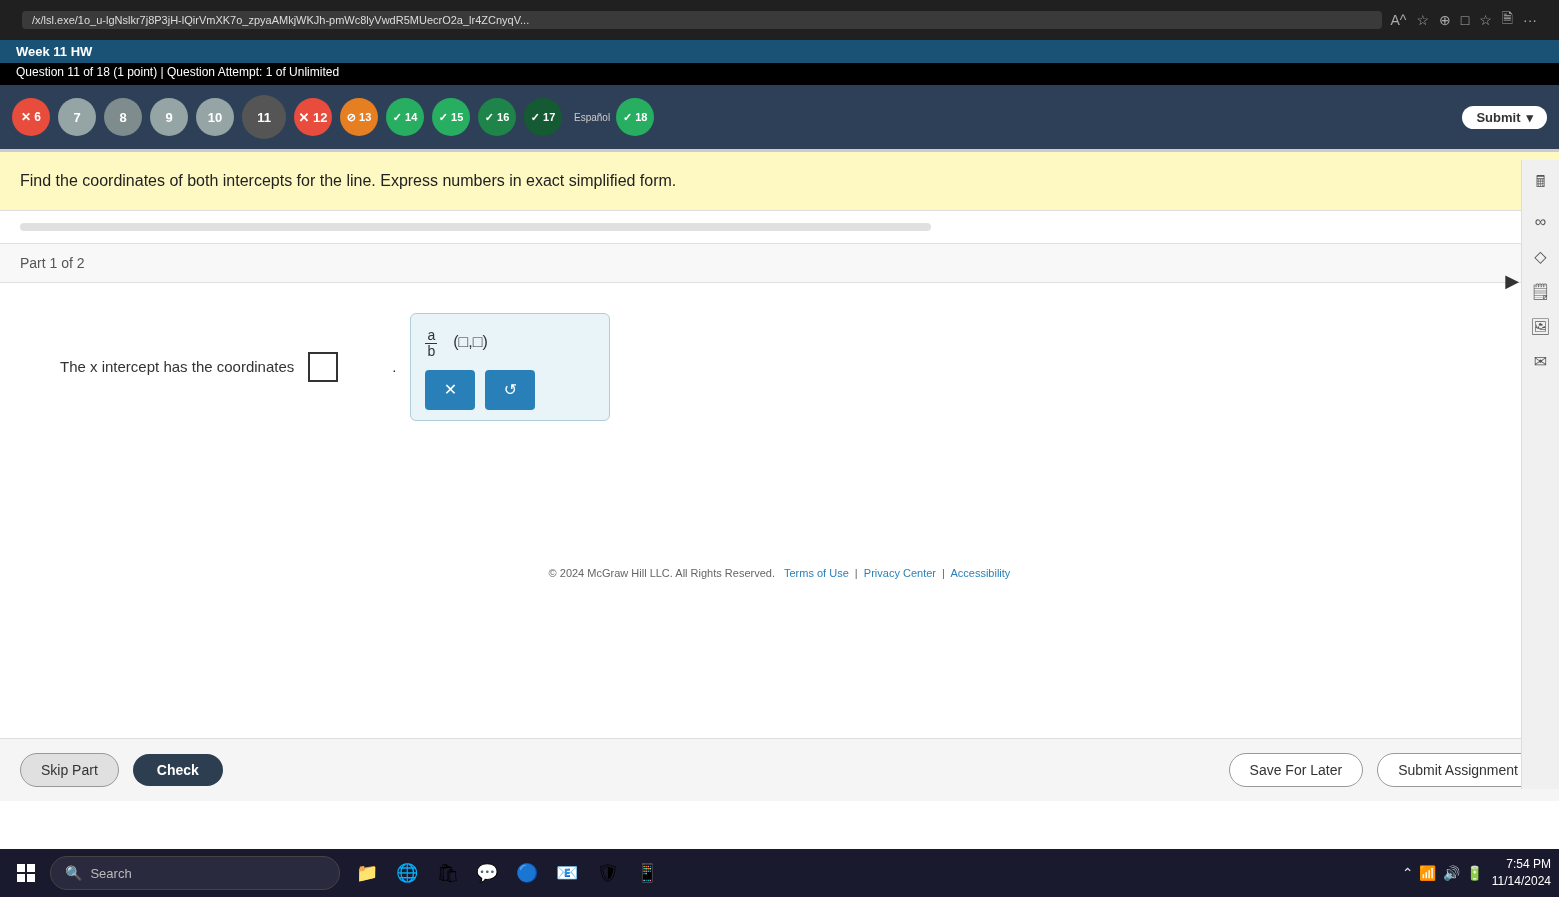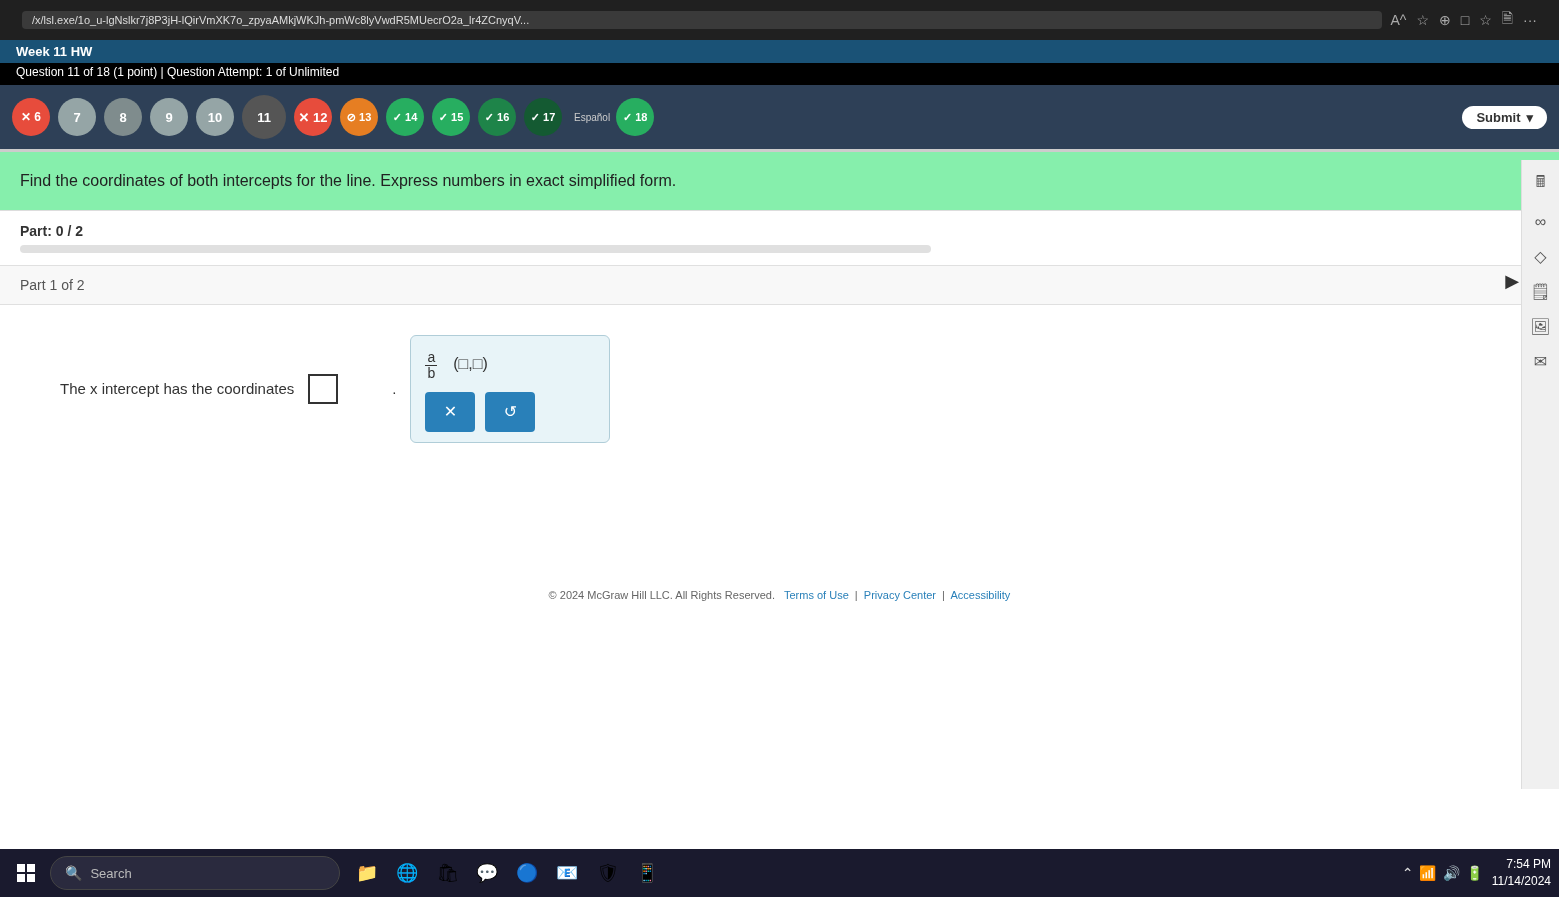--- a/index.html
+++ b/index.html
@@ -106,21 +106,21 @@
       font-weight: bold;
       display: flex;
       align-items: center;
       gap: 6px;
       cursor: pointer;
     }
 
     
     .question-area {
       padding: 20px 20px 10px;
-      background: #86efac;
+      background: #fef9c3;
       border-bottom: 1px solid #ddd;
     }
     .question-text {
       font-size: 16px;
       color: #222;
       margin-bottom: 10px;
     }
     .equation {
       font-size: 18px;
       font-weight: bold;
@@ -480,21 +480,20 @@
     </div>
   </div>
 
   <div style="height:3px;background:#ccc;"></div>
 
   <div class="question-area">
     <p class="question-text">Find the coordinates of both intercepts for the line. Express numbers in exact simplified form.</p>
   </div>
 
   <div class="progress-section">
-    <div class="progress-label">Part: 0 / 2</div>
     <div class="progress-bar-container">
       <div class="progress-bar-fill" style="width:0%"></div>
     </div>
   </div>
 
   <div class="part-section">
     <span class="part-label">Part 1 of 2</span>
   </div>
 
   <div class="answer-area">
@@ -524,20 +523,28 @@
   <div class="copyright-bar">
     <span>© 2024 McGraw Hill LLC. All Rights Reserved.</span>
     &nbsp;
     <a href="#">Terms of Use</a>
     &nbsp;|&nbsp;
     <a href="#">Privacy Center</a>
     &nbsp;|&nbsp;
     <a href="#">Accessibility</a>
   </div>
 
+  <div class="bottom-bar">
+    <button class="skip-btn">Skip Part</button>
+    <button class="check-btn">Check</button>
+    <div class="right-btns">
+      <button class="save-later-btn">Save For Later</button>
+      <button class="submit-btn">Submit Assignment</button>
+    </div>
+  </div>
 
   <div class="right-sidebar">
     <span class="sidebar-icon">🖩</span>
     <span class="sidebar-icon">∞</span>
     <span class="sidebar-icon">◇</span>
     <span class="sidebar-icon">🗒</span>
     <span class="sidebar-icon">🖼</span>
     <span class="sidebar-icon">✉</span>
   </div>
 

